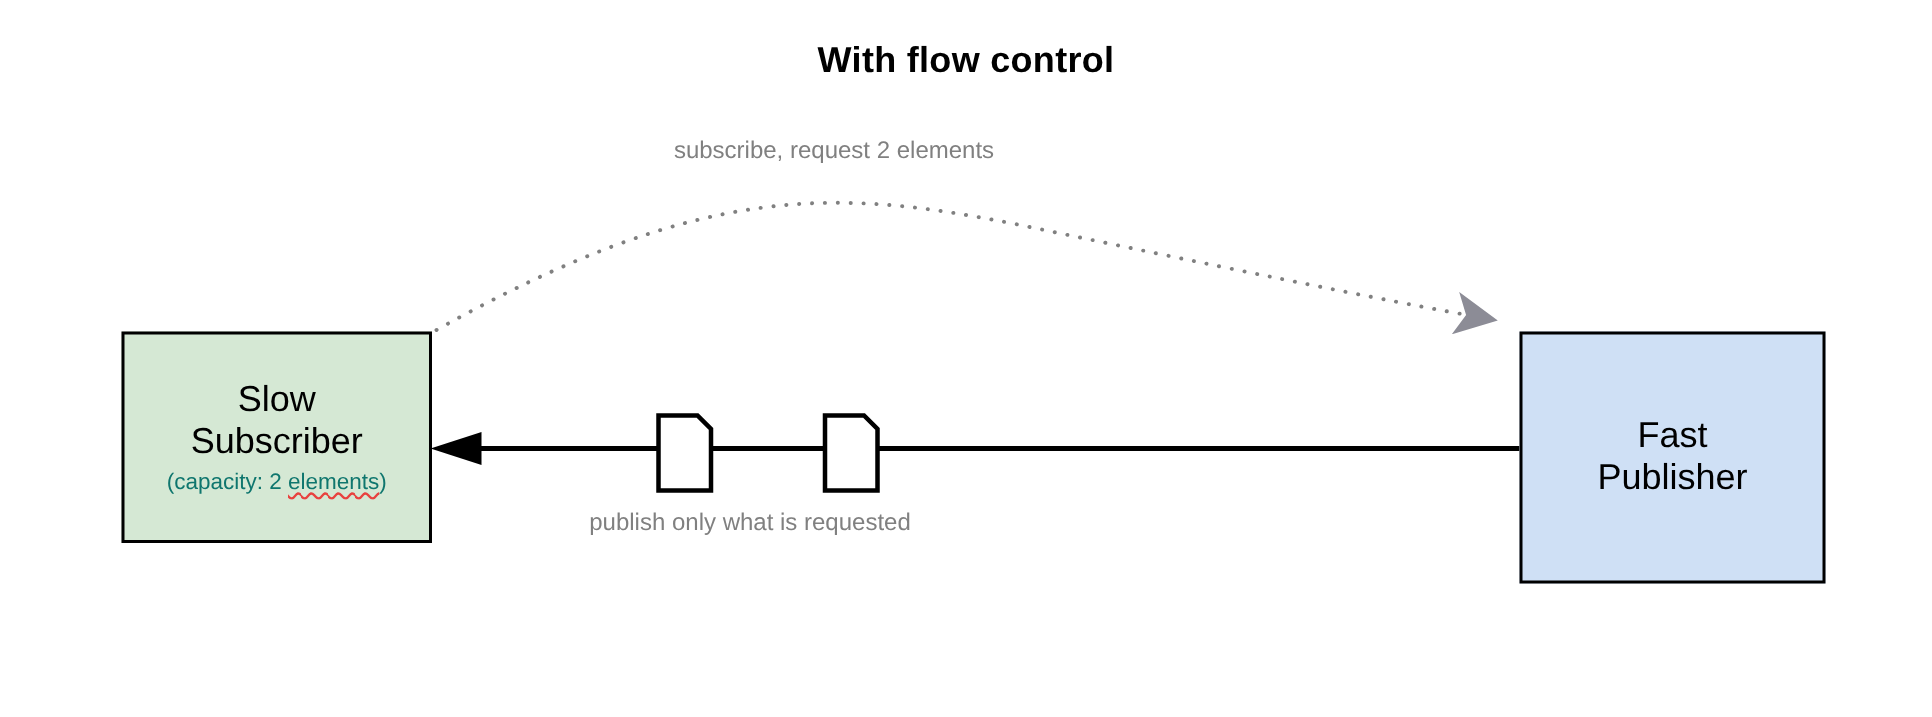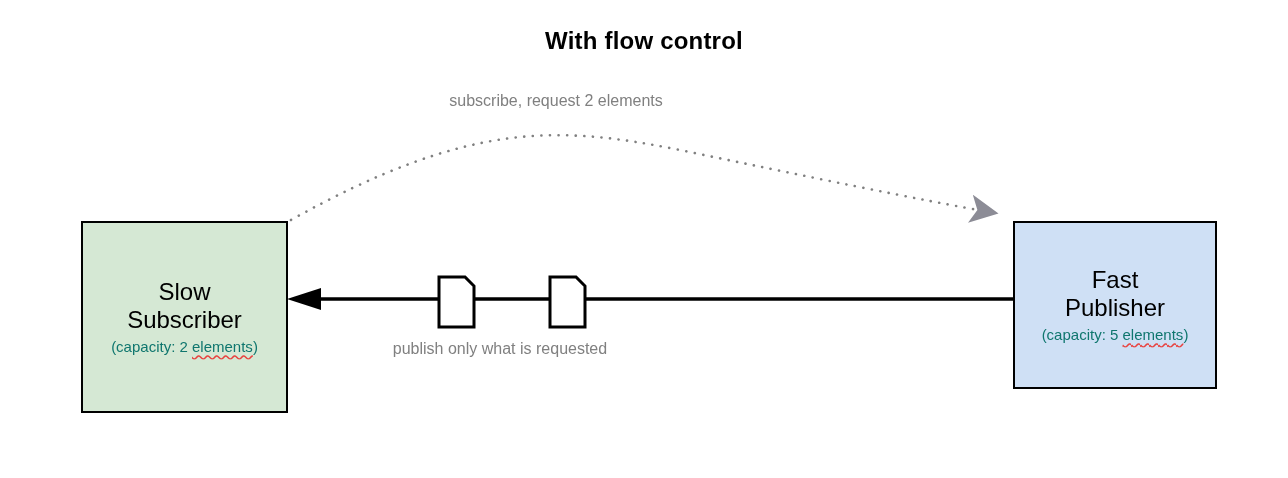--- a/index.html
+++ b/index.html
@@ -62,21 +62,21 @@
     display: flex;
     flex-direction: column;
     align-items: center;
     justify-content: center;
     text-align: center;
   }
   #subscriber-box {
     left: 81px;
     top: 221px;
     width: 207px;
-    height: 192px;
+    height: 141px;
     background: #d5e8d4;
   }
   #publisher-box {
     left: 1013px;
     top: 221px;
     width: 204px;
     height: 168px;
     background: #cfe0f5;
   }
   .node-title {
@@ -139,16 +139,15 @@
 
   <div class="node-box" id="subscriber-box">
     <div class="node-title">Slow
 Subscriber</div>
     <div class="node-capacity"><span>(capacity: 2 </span><span class="spellcheck">elements</span><span>)</span></div>
   </div>
 
   <div class="node-box" id="publisher-box">
     <div class="node-title">Fast
 Publisher</div>
-    <div class="node-capacity"><span>(capacity: 5 </span><span class="spellcheck">elements</span><span>)</span></div>
   </div>
 
 </div>
 
 </body></html>

